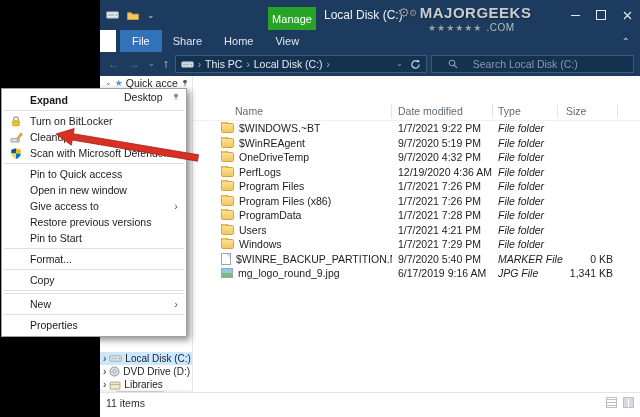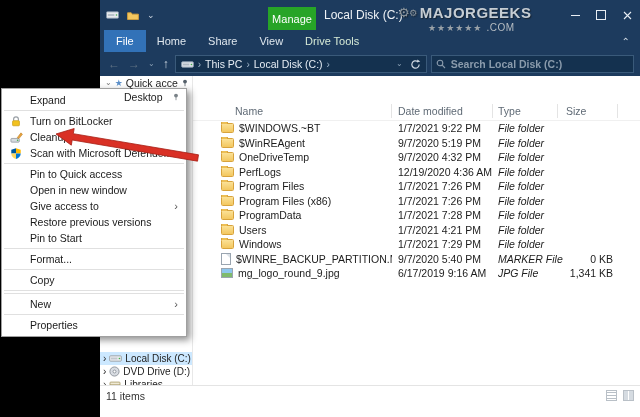--- a/index.html
+++ b/index.html
@@ -16,37 +16,37 @@
   .qat .glyph{color:#cfd8e2;font-size:9px;line-height:1;}
   .manage-label{position:absolute;left:168px;top:7px;width:48px;height:23px;background:#27a427;
     color:#fff;font-size:11px;display:flex;align-items:center;justify-content:center;}
   .win-title{position:absolute;left:224px;top:0;height:30px;display:flex;align-items:center;
     color:#eef2f6;font-size:12px;white-space:nowrap;}
   .win-controls{position:absolute;right:0;top:0;height:30px;display:flex;}
   .wc{width:26px;height:30px;display:flex;align-items:center;justify-content:center;cursor:default;}
   .wc .bar{width:9px;height:1px;background:#e8eef4;}
   .wc .box{width:8px;height:8px;border:1px solid #e8eef4;}
   
-  .ribbon{position:absolute;left:0;top:30px;right:0;height:22px;background:#1d3b5e;display:flex;align-items:stretch;}
+  .ribbon{position:absolute;left:16px;top:30px;right:0;height:22px;background:#1d3b5e;display:flex;align-items:stretch;}
   .rtab{display:flex;align-items:center;padding:0 11px;font-size:11px;color:#dfe7ee;}
   .rtab.file{background:#3272b8;color:#fff;margin-left:4px;padding:0 12px;}
   .rtab.drive{color:#d6ead6;}
   .ribbon-collapse{margin-left:auto;margin-right:10px;display:flex;align-items:center;color:#cfd8e2;font-size:10px;}
   
   .addressrow{position:absolute;left:0;top:52px;right:0;height:24px;background:#1d3b5e;
     display:flex;align-items:center;gap:4px;padding:0 6px;box-sizing:border-box;}
   .navbtn{font-size:12px;line-height:1;color:#5f7183;padding:0 2px;}
   .navbtn.enabled{color:#cfd8e2;}
   .navbtn.caret{font-size:8px;color:#8aa0b4;}
   .addressbar{flex:0 0 252px;height:18px;background:#14314f;border:1px solid #3a5a7a;
     display:flex;align-items:center;gap:4px;padding:0 5px;box-sizing:border-box;color:#e6edf4;font-size:10.5px;white-space:nowrap;overflow:hidden;}
   .crumb-sep{color:#9fb4c8;font-size:10px;}
   .addr-icons{margin-left:auto;display:flex;align-items:center;gap:5px;}
   .searchbox{flex:1;height:18px;background:#14314f;border:1px solid #3a5a7a;
-    display:flex;align-items:center;gap:5px;padding:0 4px;box-sizing:border-box;color:#8a9bac;font-size:10.5px;font-weight:bold;}
+    display:flex;align-items:center;gap:15px;padding:0 16px;box-sizing:border-box;color:#8a9bac;font-size:10.5px;}
   
   .content{position:absolute;left:0;top:76px;right:0;bottom:20px;background:#fff;}
   .navpane{position:absolute;left:0;top:0;width:92px;bottom:0;border-right:1px solid #e8e8e8;background:#fff;}
   .nav-top{position:absolute;left:0;top:0;right:0;z-index:60;}
   .nav-row{display:flex;align-items:center;height:13px;font-size:10.5px;color:#222;gap:3px;white-space:nowrap;}
   .nav-row .glyph{font-size:8px;color:#777;line-height:1;}
   .nav-row .star{color:#5b8fc9;font-size:9px;}
   .nav-row .lbl{overflow:hidden;}
   .nav-bottom-item{position:absolute;left:0;right:0;height:13px;display:flex;align-items:center;gap:3px;
     font-size:10px;color:#222;padding-left:3px;white-space:nowrap;overflow:hidden;}
@@ -70,31 +70,31 @@
   .ic-folder{position:relative;display:inline-block;width:13px;height:10px;flex:0 0 13px;
     background:linear-gradient(#fbe196,#f3c75f);border:1px solid #d8a33c;border-radius:1.5px;box-sizing:border-box;}
   .ic-folder::before{content:"";position:absolute;top:-3px;left:-1px;width:5px;height:2px;
     background:#edbf55;border:1px solid #d8a33c;border-bottom:none;border-radius:2px 2px 0 0;}
   .ic-file{display:inline-block;width:10px;height:12px;flex:0 0 10px;background:#fff;border:1px solid #9aa5b0;box-sizing:border-box;position:relative;}
   .ic-file::before{content:"";position:absolute;top:0;right:0;width:0;height:0;
     border-top:4px solid #dbe1e7;border-left:4px solid transparent;}
   .ic-img{display:inline-block;width:12px;height:10px;flex:0 0 12px;border:1px solid #9aa5b0;
     background:linear-gradient(180deg,#8ec7ee 55%,#7fba6d 45%);box-sizing:border-box;}
   
-  .statusbar{position:absolute;left:0;right:0;bottom:12px;height:20px;background:#fff;border-top:1px solid #e4e4e4;
+  .statusbar{position:absolute;left:0;right:0;bottom:5px;height:20px;background:#fff;border-top:1px solid #e4e4e4;
     display:flex;align-items:center;font-size:10.5px;color:#333;padding:0 6px;box-sizing:border-box;}
   .view-toggles{margin-left:auto;display:flex;gap:6px;}
   .vt{width:11px;height:11px;border:1px solid #b9c0c7;box-sizing:border-box;}
   .vt.list{background:repeating-linear-gradient(#fff 0 1px,#b9c0c7 1px 2px,#fff 2px 3px);}
   .vt.thumb{background:linear-gradient(90deg,#d5dbe1 48%,#fff 48% 52%,#d5dbe1 52%);}
   
   .context-menu{position:absolute;left:1px;top:88px;width:186px;background:#fff;
     border:1px solid #a0a0a0;box-shadow:3px 3px 7px rgba(0,0,0,0.45);padding:3px 0;box-sizing:border-box;z-index:50;}
   .menu-item{height:16px;display:flex;align-items:center;padding:0 8px 0 6px;font-size:10.5px;color:#1a1a1a;white-space:nowrap;}
-  .menu-item.bold .mi-label{font-weight:normal;}
+  .menu-item.bold .mi-label{font-weight:bold;}
   .mi-icon{width:16px;flex:0 0 16px;margin-right:6px;display:flex;align-items:center;justify-content:center;}
   .mi-sub{margin-left:auto;color:#555;font-size:11px;line-height:1;}
   .menu-sep{height:1px;background:#e0e0e0;margin:2px 2px;}
   
   .red-arrow{position:absolute;left:46px;top:122px;z-index:70;pointer-events:none;}
   .watermark{position:absolute;left:398px;top:4px;z-index:40;pointer-events:none;text-align:left;}
   .wm-top{display:flex;align-items:center;gap:2px;color:#c6cdd3;font-weight:bold;font-size:15px;letter-spacing:0.5px;
     text-shadow:1px 1px 1px rgba(20,30,40,0.8);}
   .wm-top .gear{font-size:13px;color:#8e979e;font-weight:normal;}
   .wm-top .gear.small{font-size:9px;margin-left:-3px;}
@@ -136,24 +136,23 @@
       <div class="wc">
         <svg width="9" height="9" viewBox="0 0 9 9">
             <path d="M1 1 L8 8 M8 1 L1 8" stroke="#e8eef4" stroke-width="1.1"></path>
           </svg>
       </div>
     </div>
   </div>
 
   <div class="ribbon">
     <div class="rtab file">File</div>
+    <div class="rtab">Share</div>
     <div class="rtab">Home</div>
-    <div class="rtab">Share</div>
     <div class="rtab">View</div>
-    <div class="rtab drive">Drive Tools</div>
     <div class="ribbon-collapse">⌃</div>
   </div>
 
   <div class="addressrow">
     <span class="navbtn">←</span>
     <span class="navbtn">→</span>
     <span class="navbtn caret">⌄</span>
     <span class="navbtn enabled">↑</span>
     <div class="addressbar">
       <span>

